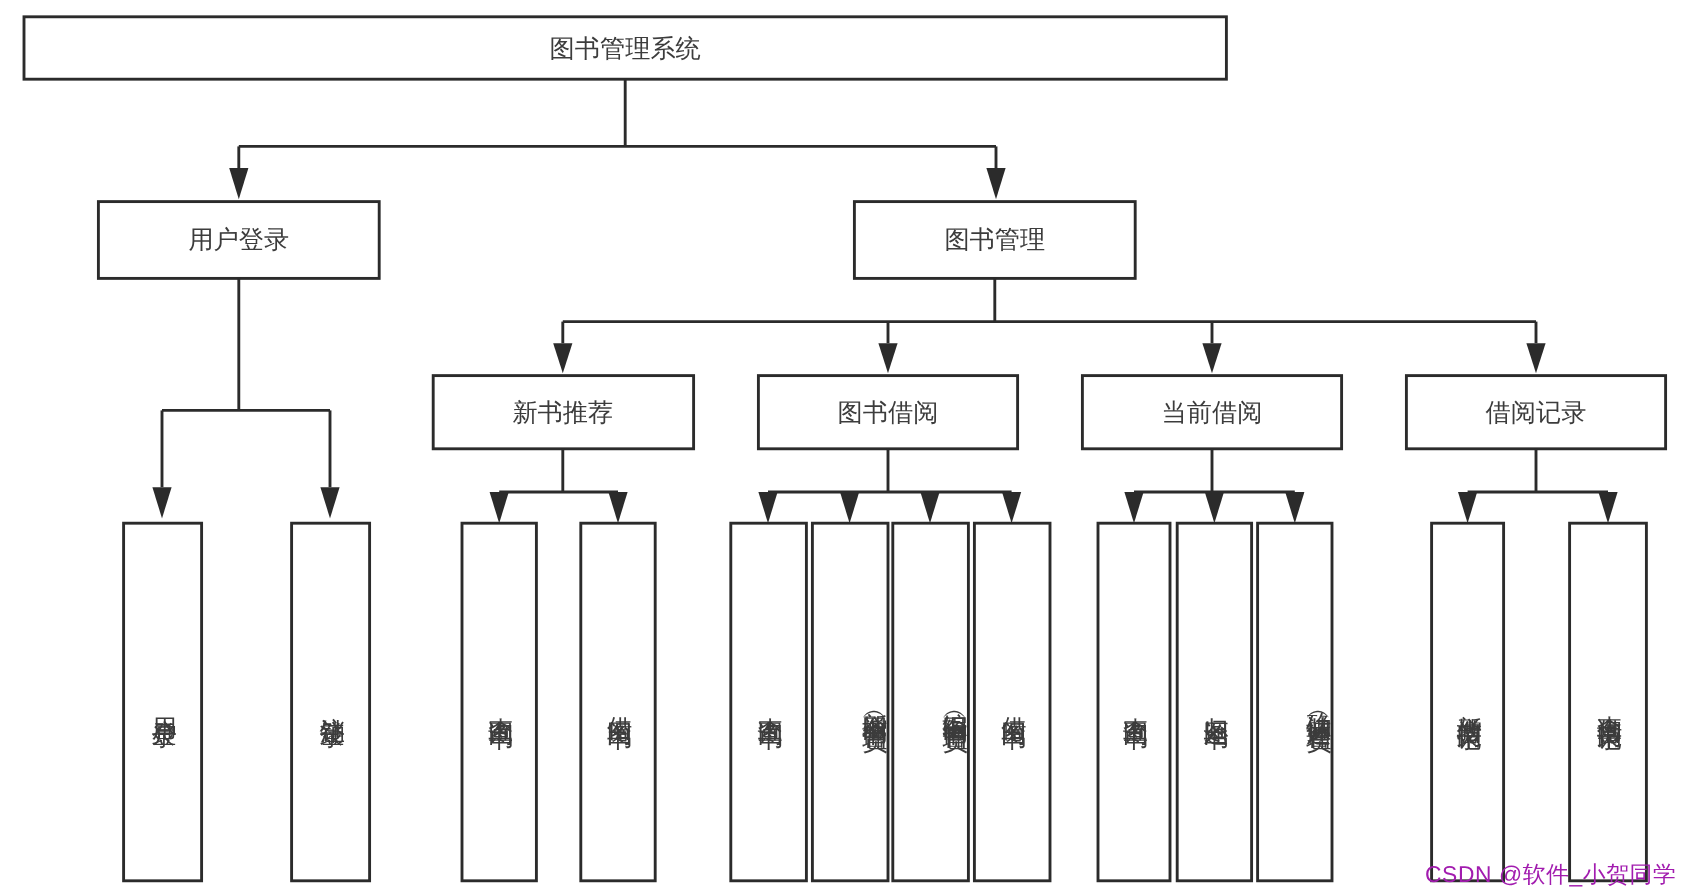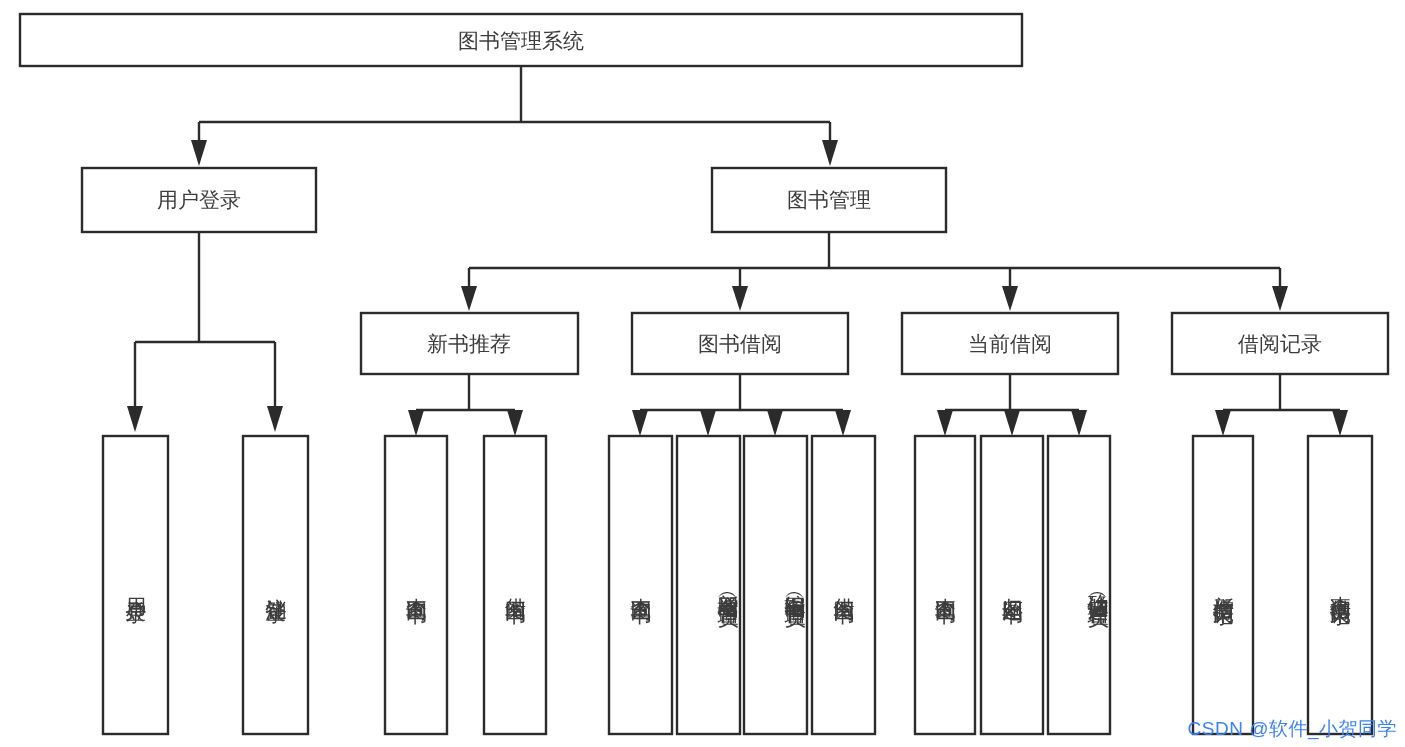--- a/index.html
+++ b/index.html
@@ -63,21 +63,21 @@
     display: flex;
     align-items: flex-start;
     justify-content: center;
   }
   #watermark {
     position: absolute;
     right: 8px;
     bottom: 5px;
     font-family: "Liberation Sans", "DejaVu Sans", sans-serif;
     font-size: 19px;
-    color: #3b82f6;
+    color: #a21caf;
     white-space: nowrap;
     letter-spacing: 0.5px;
   }
 </style>
 </head>
 <body>
 
 <div id="diagram-root">
 
   <svg width="1405" height="747" viewBox="0 0 1405 747">

